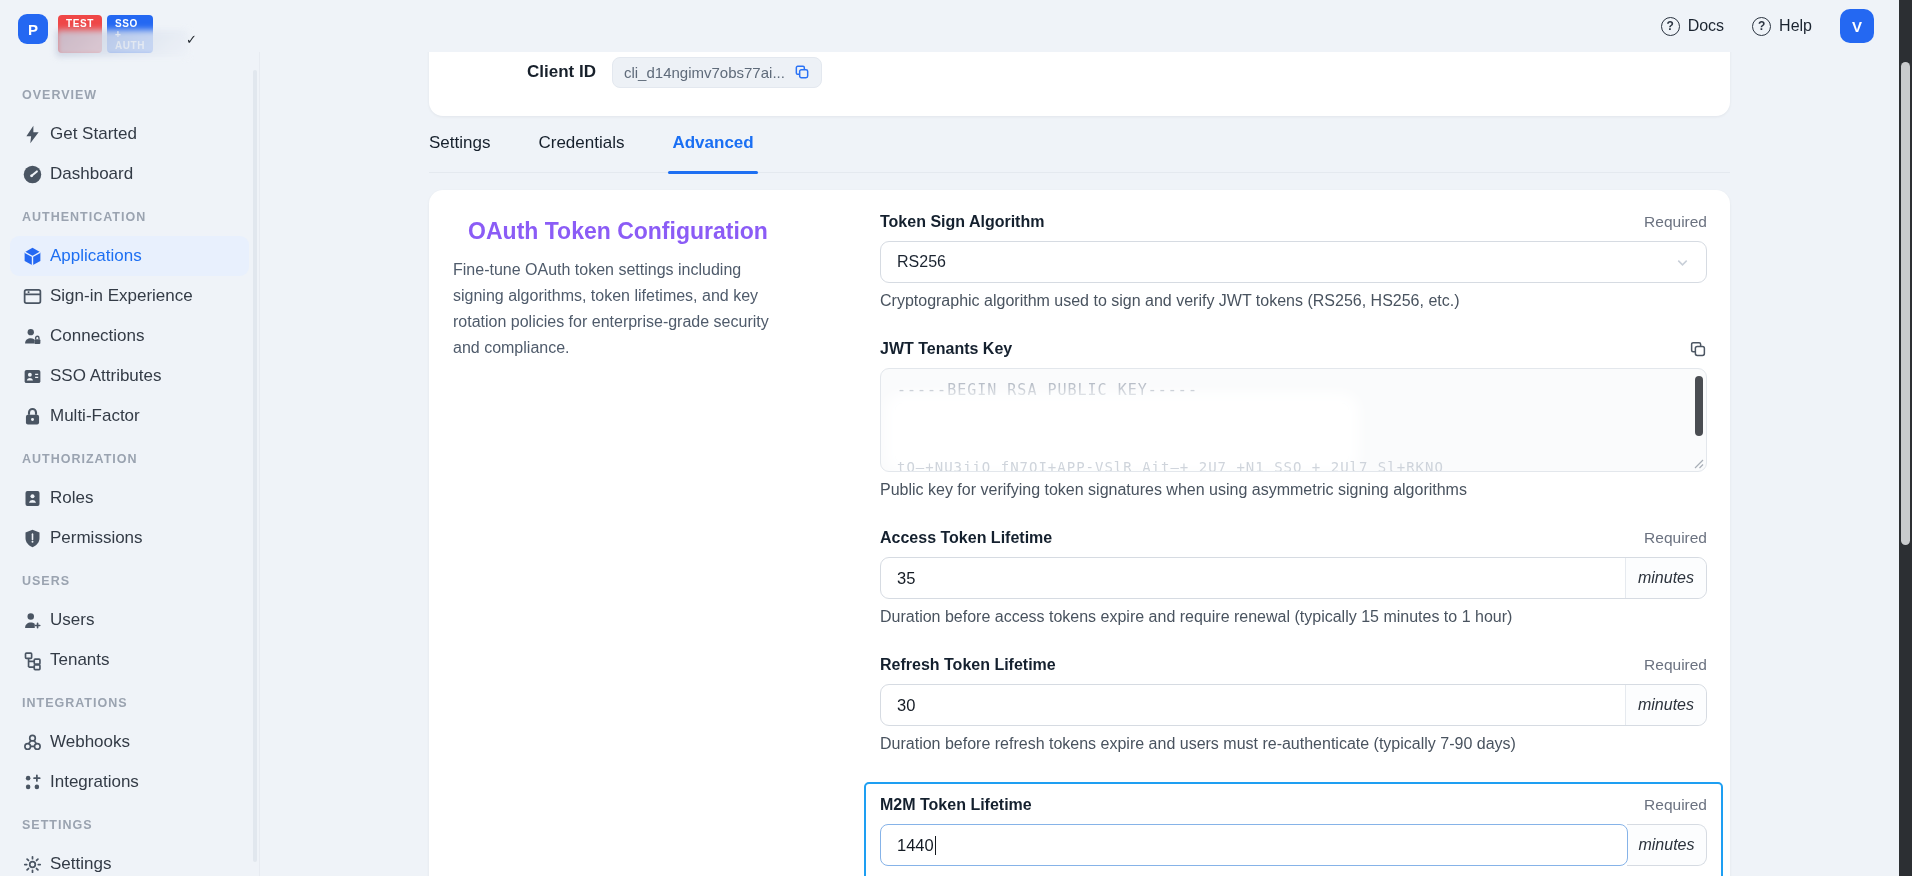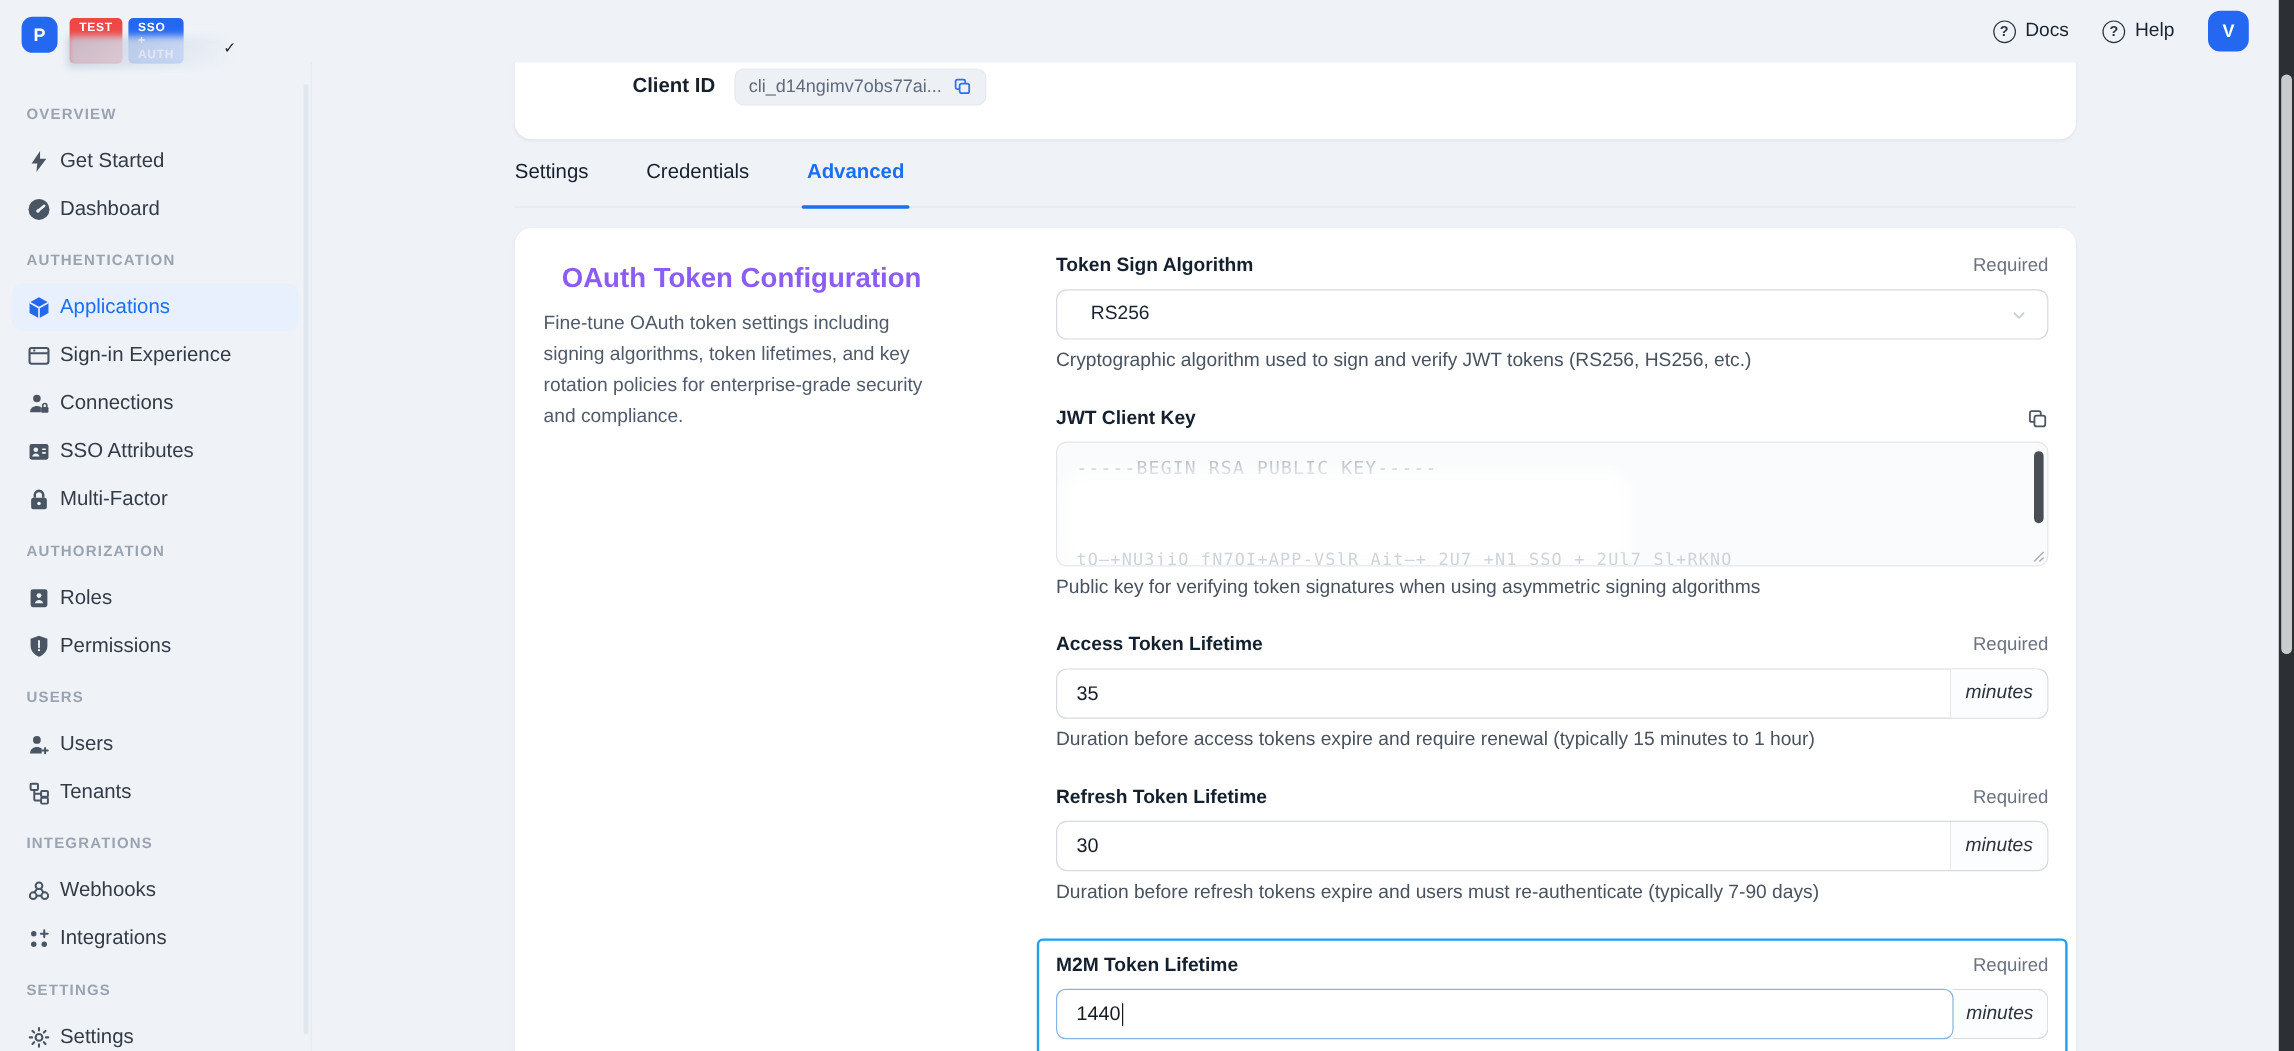--- a/index.html
+++ b/index.html
@@ -73,21 +73,21 @@
   .col-left { position:absolute; left:24px; top:28px; width:330px; }
   .sec-title { font-size:23px; font-weight:bold; color:#8b5cf6;text-align:center; }
   .sec-desc { margin-top:12px; font-size:16px; line-height:1.62; color:#4f5b6b; }
   .col-right { position:absolute; left:451px; top:22px; width:827px; }
 
   .fgroup { margin-bottom:29px; }
   .frow { display:flex; justify-content:space-between; align-items:center; height:20px; margin-bottom:9px; }
   .flabel { font-size:16px; font-weight:600; color:#14202e; }
   .freq { font-size:15.5px; color:#6b7280; }
   .select { height:42px; border:1px solid #d6dbe2; border-radius:9px; background:#fff; display:flex;
-    align-items:center; padding:0 28px; font-size:16px; color:#1b2430; position:relative; cursor:pointer; }
+    align-items:center; padding:0 16px; font-size:16px; color:#1b2430; position:relative; cursor:pointer; }
   .select .chev { position:absolute; right:16px; color:#c8cfd8; }
   .fhelp { margin-top:9px; font-size:16px; color:#49535f; }
 
   .jwt-area { position:relative; height:104px; background:#fafbfc; border:1px solid #e3e7ec; border-radius:9px;
     overflow:hidden; font-family:"DejaVu Sans Mono", monospace; }
   .jwt-line1 { position:absolute; left:16px; top:12px; font-size:15px; color:#b3bac4; letter-spacing:1px; white-space:nowrap; }
   .jwt-blur { position:absolute; left:14px; top:34px; width:55%; height:60px; background:rgba(255,255,255,.94);
     border-radius:8px; box-shadow:0 0 14px 10px rgba(255,255,255,.95); }
   .jwt-cutline { position:absolute; left:16px; bottom:-4px; font-size:14px; color:#c3cad3; letter-spacing:1px;
     white-space:nowrap; opacity:.8; }
@@ -333,21 +333,21 @@
               <svg viewBox="0 0 16 16" width="15" height="15" fill="none" stroke="currentColor" stroke-width="1.6">
                 <path d="M3.5 6 L8 10.5 L12.5 6"></path>
               </svg>
             </span>
         </div>
         <div class="fhelp">Cryptographic algorithm used to sign and verify JWT tokens (RS256, HS256, etc.)</div>
       </div>
 
       <div class="fgroup">
         <div class="frow">
-          <span class="flabel">JWT Client Key</span>
+          <span class="flabel">JWT Tenants Key</span>
           <svg class="copy-ic" viewBox="0 0 24 24" width="18" height="18" fill="none" stroke="#4c5663" stroke-width="2">
               <rect x="8.5" y="8.5" width="12" height="12" rx="2.5"></rect>
               <path d="M15.5 8.5 V5.5 a2 2 0 0 0 -2 -2 H5.5 a2 2 0 0 0 -2 2 v8 a2 2 0 0 0 2 2 h3"></path>
             </svg>
         </div>
         <div class="jwt-area">
           <div class="jwt-line1">-----BEGIN RSA PUBLIC KEY-----</div>
           <div class="jwt-blur"></div>
           <div class="jwt-cutline">tQ—+NU3jiQ fN7QI+APP-VSlR Ait—+ 2U7 +N1 SSO + 2Ul7 Sl+RKNQ</div>
           <div class="jwt-scrollthumb"></div>

